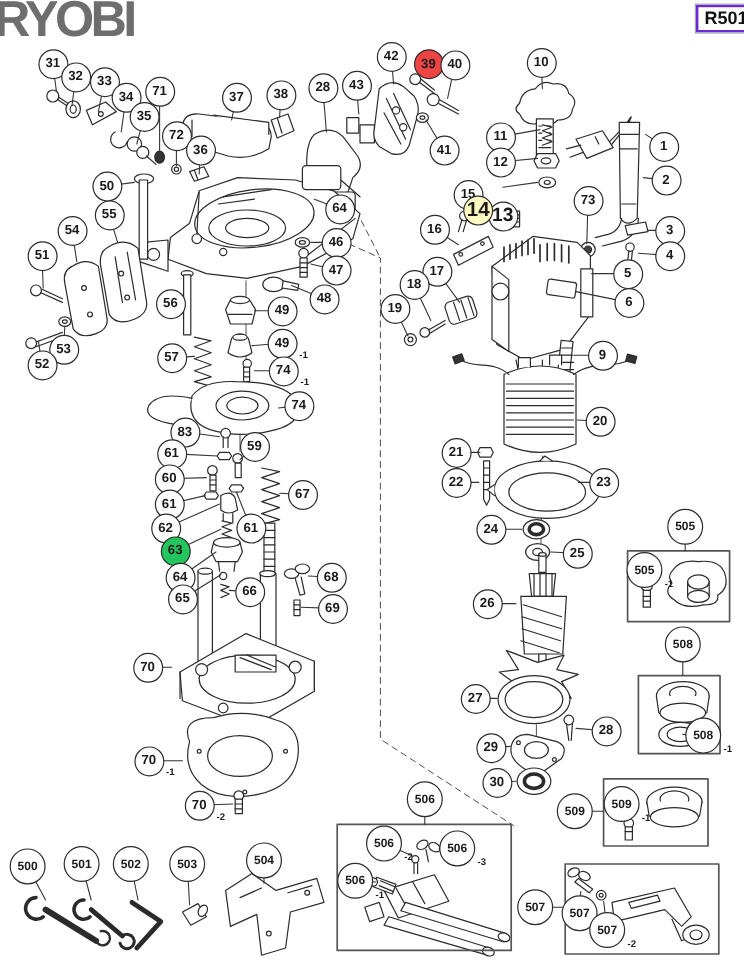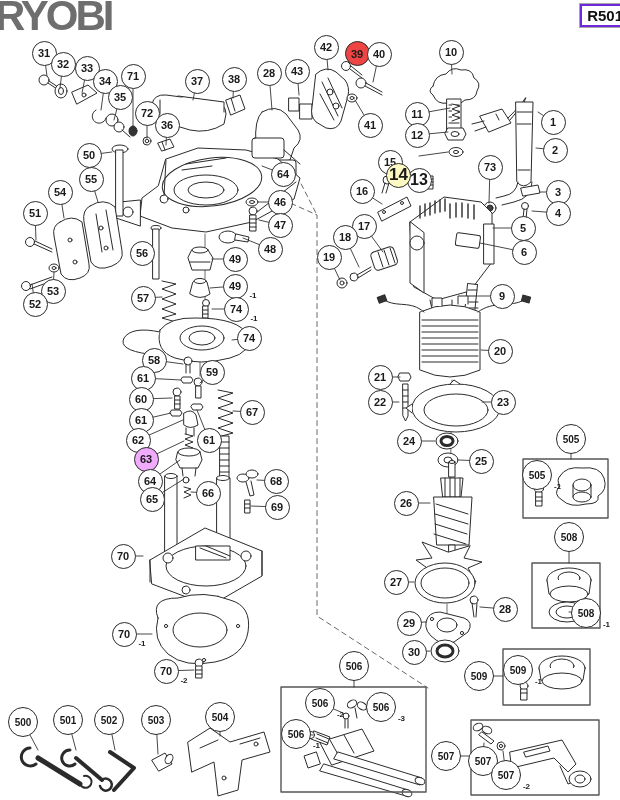--- a/index.html
+++ b/index.html
@@ -525,27 +525,27 @@
       <div class="balloon" style="width: 25px; height: 25px; left: 129.5px; top: 240.5px; font-size: 11px; background: rgb(255, 255, 255); border-color: rgb(43, 43, 43);">56</div>
       <div class="balloon" style="width: 25px; height: 25px; left: 130.5px; top: 285.5px; font-size: 11px; background: rgb(255, 255, 255); border-color: rgb(43, 43, 43);">57</div>
       <div class="balloon" style="width: 25px; height: 25px; left: 270.5px; top: 161.5px; font-size: 11px; background: rgb(255, 255, 255); border-color: rgb(43, 43, 43);">64</div>
       <div class="balloon" style="width: 25px; height: 25px; left: 267.5px; top: 189.5px; font-size: 11px; background: rgb(255, 255, 255); border-color: rgb(43, 43, 43);">46</div>
       <div class="balloon" style="width: 25px; height: 25px; left: 267.5px; top: 212.5px; font-size: 11px; background: rgb(255, 255, 255); border-color: rgb(43, 43, 43);">47</div>
       <div class="balloon" style="width: 25px; height: 25px; left: 257.5px; top: 236.5px; font-size: 11px; background: rgb(255, 255, 255); border-color: rgb(43, 43, 43);">48</div>
       <div class="balloon" style="width: 25px; height: 25px; left: 222.5px; top: 246.5px; font-size: 11px; background: rgb(255, 255, 255); border-color: rgb(43, 43, 43);">49</div>
       <div class="balloon" style="width: 25px; height: 25px; left: 222.5px; top: 273.5px; font-size: 11px; background: rgb(255, 255, 255); border-color: rgb(43, 43, 43);">49<span class="sub">-1</span></div>
       <div class="balloon" style="width: 25px; height: 25px; left: 223.5px; top: 296.5px; font-size: 11px; background: rgb(255, 255, 255); border-color: rgb(43, 43, 43);">74<span class="sub">-1</span></div>
       <div class="balloon" style="width: 25px; height: 25px; left: 236.5px; top: 325.5px; font-size: 11px; background: rgb(255, 255, 255); border-color: rgb(43, 43, 43);">74</div>
-      <div class="balloon" style="width: 25px; height: 25px; left: 141.5px; top: 347.5px; font-size: 11px; background: rgb(255, 255, 255); border-color: rgb(43, 43, 43);">58</div>
+      <div class="balloon" style="width: 25px; height: 25px; left: 141.5px; top: 347.5px; font-size: 11px; background: rgb(255, 255, 255); border-color: rgb(43, 43, 43);">83</div>
       <div class="balloon" style="width: 25px; height: 25px; left: 199.5px; top: 359.5px; font-size: 11px; background: rgb(255, 255, 255); border-color: rgb(43, 43, 43);">59</div>
       <div class="balloon" style="width: 25px; height: 25px; left: 130.5px; top: 365.5px; font-size: 11px; background: rgb(255, 255, 255); border-color: rgb(43, 43, 43);">61</div>
       <div class="balloon" style="width: 25px; height: 25px; left: 128.5px; top: 386.5px; font-size: 11px; background: rgb(255, 255, 255); border-color: rgb(43, 43, 43);">60</div>
       <div class="balloon" style="width: 25px; height: 25px; left: 128.5px; top: 407.5px; font-size: 11px; background: rgb(255, 255, 255); border-color: rgb(43, 43, 43);">61</div>
       <div class="balloon" style="width: 25px; height: 25px; left: 125.5px; top: 427.5px; font-size: 11px; background: rgb(255, 255, 255); border-color: rgb(43, 43, 43);">62</div>
-      <div class="balloon" style="width: 25px; height: 25px; left: 133.5px; top: 446.5px; font-size: 11px; background: #f0abfc; border-color: rgb(43, 43, 43);">63</div>
+      <div class="balloon" style="width: 25px; height: 25px; left: 133.5px; top: 446.5px; font-size: 11px; background: #22c55e; border-color: rgb(43, 43, 43);">63</div>
       <div class="balloon" style="width: 25px; height: 25px; left: 196.5px; top: 427.5px; font-size: 11px; background: rgb(255, 255, 255); border-color: rgb(43, 43, 43);">61</div>
       <div class="balloon" style="width: 25px; height: 25px; left: 239.5px; top: 399.5px; font-size: 11px; background: rgb(255, 255, 255); border-color: rgb(43, 43, 43);">67</div>
       <div class="balloon" style="width: 25px; height: 25px; left: 137.5px; top: 468.5px; font-size: 11px; background: rgb(255, 255, 255); border-color: rgb(43, 43, 43);">64</div>
       <div class="balloon" style="width: 25px; height: 25px; left: 139.5px; top: 486.5px; font-size: 11px; background: rgb(255, 255, 255); border-color: rgb(43, 43, 43);">65</div>
       <div class="balloon" style="width: 25px; height: 25px; left: 195.5px; top: 480.5px; font-size: 11px; background: rgb(255, 255, 255); border-color: rgb(43, 43, 43);">66</div>
       <div class="balloon" style="width: 25px; height: 25px; left: 263.5px; top: 468.5px; font-size: 11px; background: rgb(255, 255, 255); border-color: rgb(43, 43, 43);">68</div>
       <div class="balloon" style="width: 25px; height: 25px; left: 264.5px; top: 494.5px; font-size: 11px; background: rgb(255, 255, 255); border-color: rgb(43, 43, 43);">69</div>
       <div class="balloon" style="width: 25px; height: 25px; left: 110.5px; top: 543.5px; font-size: 11px; background: rgb(255, 255, 255); border-color: rgb(43, 43, 43);">70</div>
       <div class="balloon" style="width: 25px; height: 25px; left: 111.5px; top: 621.5px; font-size: 11px; background: rgb(255, 255, 255); border-color: rgb(43, 43, 43);">70<span class="sub">-1</span></div>
       <div class="balloon" style="width: 25px; height: 25px; left: 153.5px; top: 658.5px; font-size: 11px; background: rgb(255, 255, 255); border-color: rgb(43, 43, 43);">70<span class="sub">-2</span></div>

